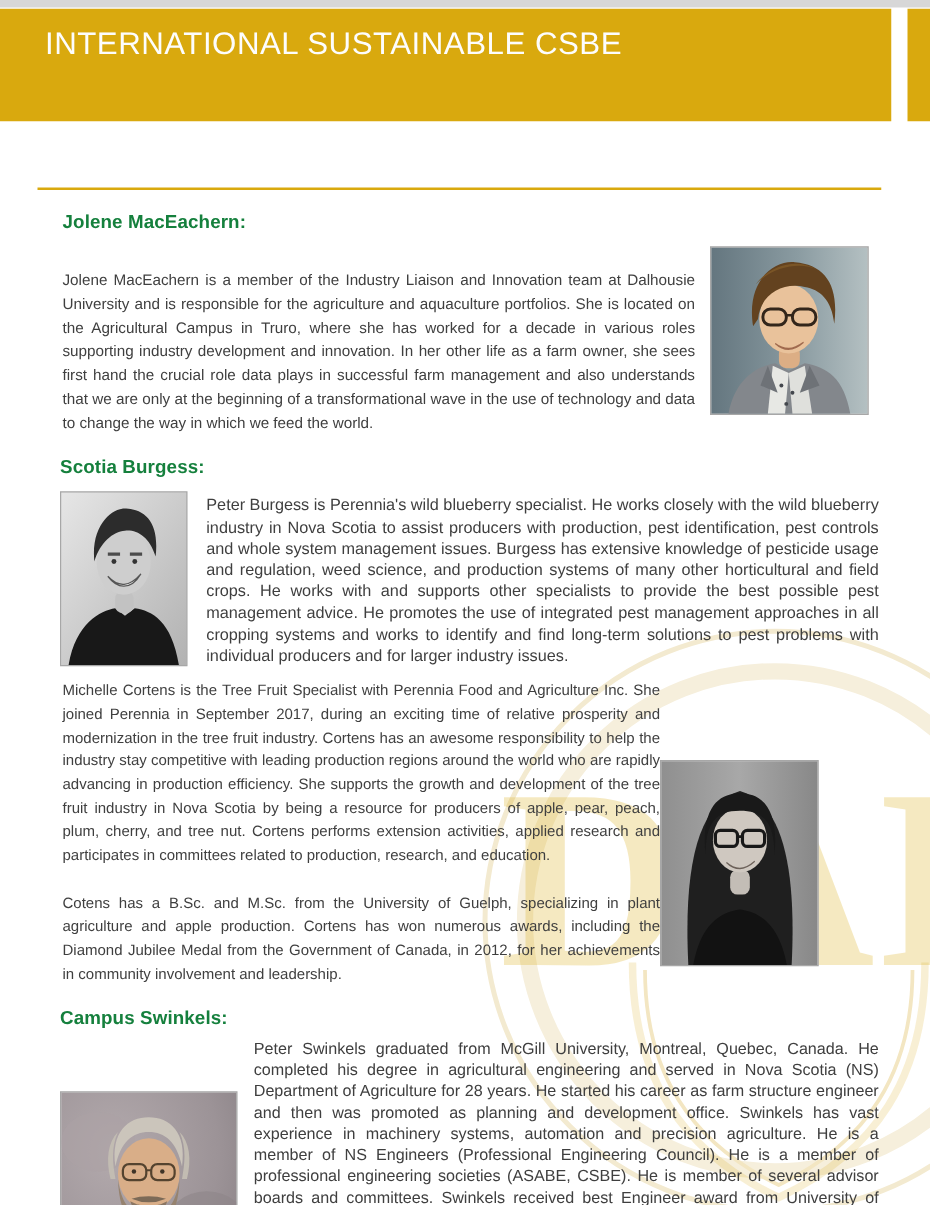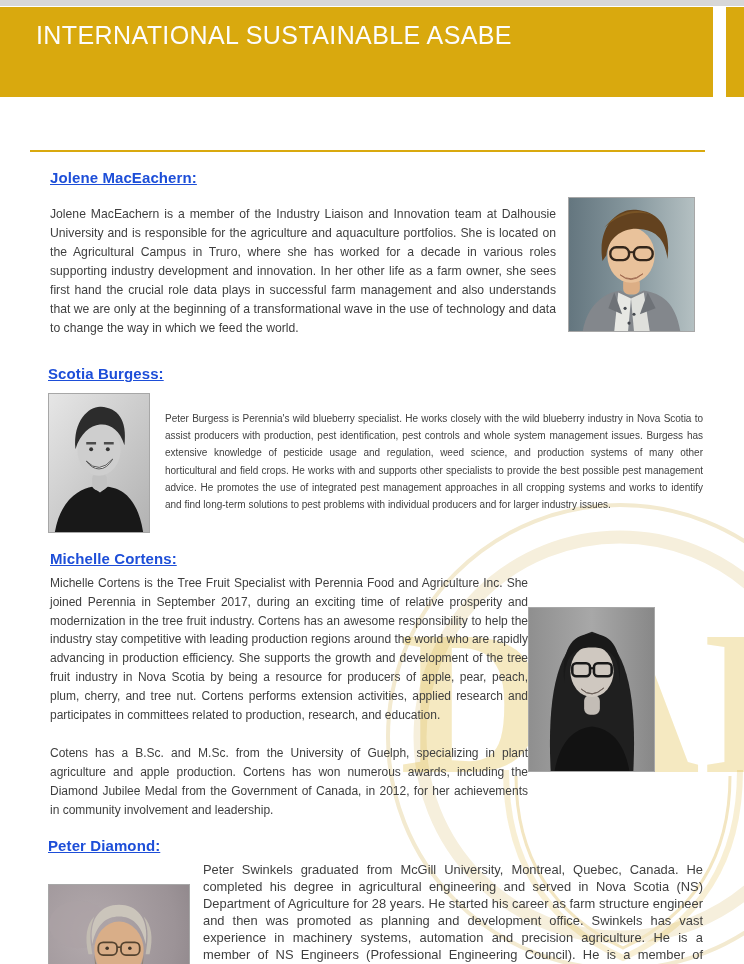--- a/index.html
+++ b/index.html
@@ -13,34 +13,34 @@
     background:#d9a90e; z-index:2; box-sizing:border-box; padding:13px 0 0 36px;
   }
   .banner .title-line {
     color:#fdfdfd; font-size:25px; line-height:31px; font-weight:400; letter-spacing:0.4px;
   }
   .edge-stripe { position:absolute; right:0; top:7px; width:18px; height:90px; background:#d9a90e; z-index:2; }
   .watermark { position:absolute; left:0; top:0; width:744px; height:964px; z-index:0; pointer-events:none; }
   .main { position:absolute; left:0; right:0; top:150px; z-index:1; }
   .rule { height:2px; background:#d9a90e; margin:0 39px 0 30px; }
   .speaker-heading {
-    font-size:15px; font-weight:bold; color:#1d4ed8; margin:17px 0 8px 0; letter-spacing:0.1px;text-decoration:underline;
-  }
-  .row { display:flex; align-items:center; }
+    font-size:15px; font-weight:bold; color:#15803d; margin:17px 0 8px 0; letter-spacing:0.1px;
+  }
+  .row { display:flex; align-items:flex-end; }
   .bio p { margin:0; text-align:justify; color:#3f3f3f; }
   .photo { box-sizing:border-box; border:1px solid rgba(0,0,0,0.18); background:#ccc; flex-shrink:0; }
   .photo svg { display:block; width:100%; height:100%; }
   
   .s1 { margin:15px 49px 0 50px; }
   .s1 .bio { width:506px; font-size:12.2px; line-height:19px; }
   .s1 .photo { width:127px; height:135px; margin-left:auto; margin-top:3px; }
   
   .s2 { margin:10px 41px 0 48px; }
   .s2 .photo { width:102px; height:140px; margin:3px 15px 0 0; }
-  .s2 .bio { flex:1; font-size:10px; line-height:17.2px; }
+  .s2 .bio { flex:1; font-size:13px; line-height:17.2px; }
   
   .s3 { margin:10px 49px 0 50px; }
   .s3 .speaker-heading { margin-bottom:7px; }
   .s3 .bio { width:507px; font-size:12px; line-height:18.8px; }
   .s3 .bio p + p { margin-top:20px; }
   .s3 .photo { width:127px; height:165px; margin-left:auto; margin-top:2px; }
   
   .s4 { margin:8px 41px 0 48px; }
   .s4 .speaker-heading { margin-bottom:7px; }
   .s4 .photo { width:142px; height:161px; margin:3px 13px 0 0; }
@@ -55,21 +55,21 @@
     <circle cx="620" cy="737" r="232" fill="none" stroke="#f3ead0" stroke-width="4"></circle>
     <circle cx="620" cy="737" r="200" fill="none" stroke="#f6efdc" stroke-width="13"></circle>
     <text x="622" y="772" font-size="205" text-anchor="middle" font-family="Liberation Serif, serif" font-weight="bold" fill="#d9a90e" fill-opacity="0.26" letter-spacing="4">DAL</text>
     <path d="M506,770 C506,862 546,922 623,958 C700,922 740,862 740,770" fill="none" stroke="#d9a90e" stroke-opacity="0.18" stroke-width="6"></path>
     <path d="M516,776 C516,858 552,914 623,948 C694,914 730,858 730,776" fill="none" stroke="#f3e6c2" stroke-width="3"></path>
   </svg>
 
   <div class="top-strip"></div>
 
   <header class="banner">
-    <div class="title-line">INTERNATIONAL SUSTAINABLE ASABE</div>
+    <div class="title-line">INTERNATIONAL SUSTAINABLE CSBE</div>
   </header>
   <div class="edge-stripe"></div>
 
   <div class="main">
     <div class="rule"></div>
 
     <section class="s1">
       <h2 class="speaker-heading">Jolene MacEachern:</h2>
       <div class="row">
         <div class="bio">
@@ -128,21 +128,20 @@
             <path d="M38,68 Q51,82 65,66 Q59,76 51,76 Q44,76 38,68 Z" fill="#f2f2f2" stroke="#555" stroke-width="1"></path>
           </svg>
         </figure>
         <div class="bio">
           <p>Peter Burgess is Perennia's wild blueberry specialist. He works closely with the wild blueberry industry in Nova Scotia to assist producers with production, pest identification, pest controls and whole system management issues. Burgess has extensive knowledge of pesticide usage and regulation, weed science, and production systems of many other horticultural and field crops. He works with and supports other specialists to provide the best possible pest management advice. He promotes the use of integrated pest management approaches in all cropping systems and works to identify and find long-term solutions to pest problems with individual producers and for larger industry issues.</p>
         </div>
       </div>
     </section>
 
     <section class="s3">
-      <h2 class="speaker-heading">Michelle Cortens:</h2>
       <div class="row">
         <div class="bio">
           <p>Michelle Cortens is the Tree Fruit Specialist with Perennia Food and Agriculture Inc. She joined Perennia in September 2017, during an exciting time of relative prosperity and modernization in the tree fruit industry. Cortens has an awesome responsibility to help the industry stay competitive with leading production regions around the world who are rapidly advancing in production efficiency. She supports the growth and development of the tree fruit industry in Nova Scotia by being a resource for producers of apple, pear, peach, plum, cherry, and tree nut. Cortens performs extension activities, applied research and participates in committees related to production, research, and education.</p>
           <p>Cotens has a B.Sc. and M.Sc. from the University of Guelph, specializing in plant agriculture and apple production. Cortens has won numerous awards, including the Diamond Jubilee Medal from the Government of Canada, in 2012, for her achievements in community involvement and leadership.</p>
         </div>
         <figure class="photo">
           <svg viewBox="0 0 127 165" preserveAspectRatio="none" aria-hidden="true">
             <defs>
               <linearGradient id="mbg" x1="0" y1="0" x2="1" y2="0">
                 <stop offset="0" stop-color="#8f8f8f"></stop>
@@ -159,21 +158,21 @@
             <rect x="44" y="56" width="18" height="13" rx="4" fill="none" stroke="#181818" stroke-width="2.6"></rect>
             <rect x="66" y="56" width="18" height="13" rx="4" fill="none" stroke="#181818" stroke-width="2.6"></rect>
             <path d="M62,61 L66,61" stroke="#181818" stroke-width="2.2"></path>
             <path d="M53,82 Q64,92 76,81 Q69,87 64,87 Q58,87 53,82 Z" fill="#efece8" stroke="#6d625a" stroke-width="1"></path>
           </svg>
         </figure>
       </div>
     </section>
 
     <section class="s4">
-      <h2 class="speaker-heading">Peter Diamond:</h2>
+      <h2 class="speaker-heading">Campus Swinkels:</h2>
       <div class="row">
         <figure class="photo">
           <svg viewBox="0 0 142 161" preserveAspectRatio="none" aria-hidden="true">
             <defs>
               <radialGradient id="sbg" cx="0.3" cy="0.3" r="1">
                 <stop offset="0" stop-color="#b3aaad"></stop>
                   <stop offset="0.6" stop-color="#9c9397"></stop>
                   <stop offset="1" stop-color="#837b7f"></stop>
               </radialGradient>
             </defs>

